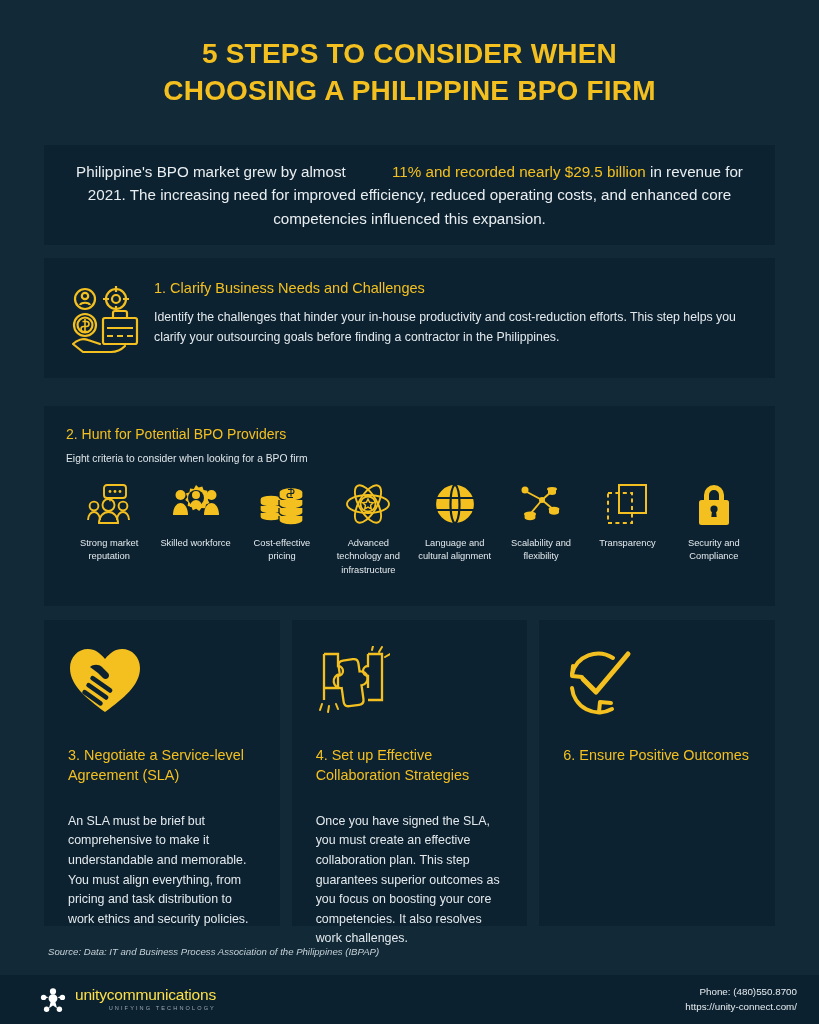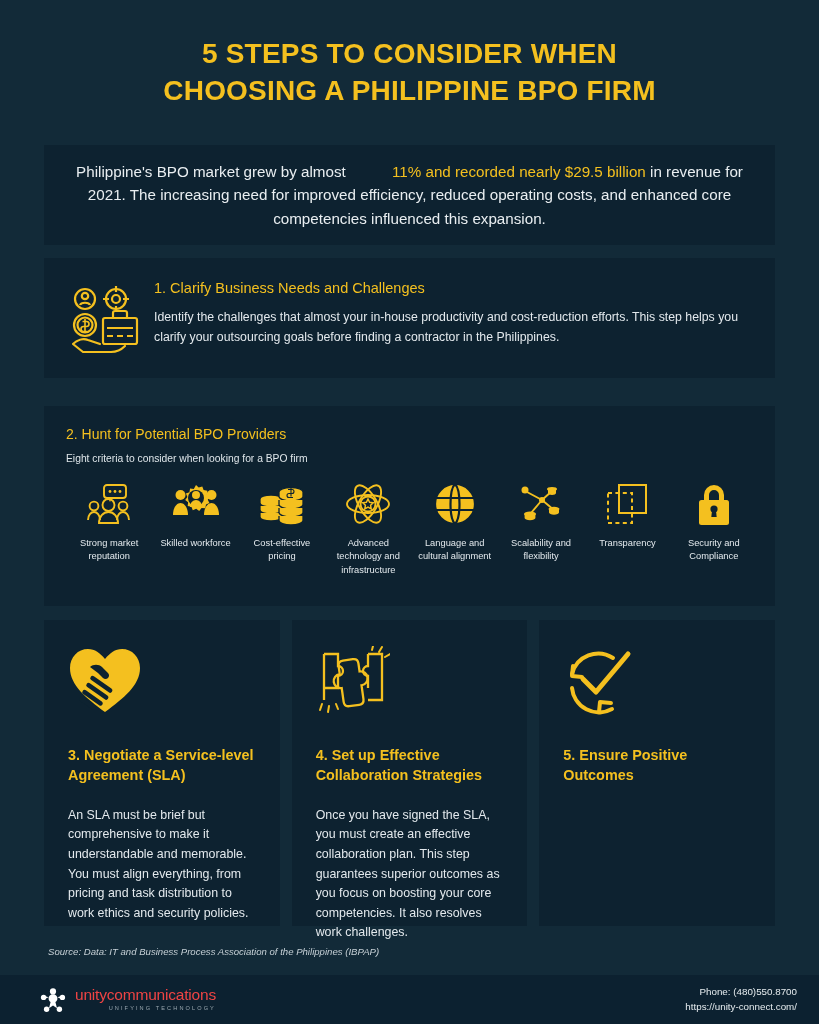--- a/index.html
+++ b/index.html
@@ -60,38 +60,38 @@
   .step2-sub { color: #dfe6ea; font-size: 10.3px; margin-bottom: 16px; }
   .criteria { display: flex; align-items: flex-start; }
   .crit { flex: 1 1 0; text-align: center; padding: 0 3px; }
   .crit-ico { height: 48px; display: flex; align-items: center; justify-content: center; margin-bottom: 9px; }
   .crit-lbl { color: #e4eaee; font-size: 9.3px; line-height: 1.45; }
 
   
   .cards { position: absolute; left: 44px; top: 620px; width: 731px; height: 306px; display: flex; gap: 12px; }
   .step-card { flex: 1 1 0; padding: 26px 24px 0 24px; }
   .step-card .ico { height: 74px; margin-bottom: 26px; display: flex; align-items: flex-start; }
-  .step-card h3 { color: #f4c01f; font-size: 14.4px; line-height: 1.38; font-weight: bold; margin-bottom: 20px; }
+  .step-card h3 { color: #f4c01f; font-size: 14.4px; line-height: 1.38; font-weight: normal; margin-bottom: 26px; }
   .step-card p { color: #e3e9ed; font-size: 12.4px; line-height: 1.58; }
 
   
   .source {
     position: absolute; left: 48px; top: 946px;
     color: #c6d0d6; font-size: 9.6px; font-style: italic;
   }
 
   
   .footer {
     position: absolute; left: 0; top: 975px; width: 819px; height: 49px;
     background: #0c2130; display: flex; align-items: center;
     padding: 0 22px 0 40px;
   }
   .logo { display: flex; align-items: center; gap: 9px; }
   .logo-text { display: flex; flex-direction: column; line-height: 1; }
-  .logo-main { color: #ef4444; font-size: 15.5px; letter-spacing: -0.2px; }
+  .logo-main { color: #fde047; font-size: 15.5px; letter-spacing: -0.2px; }
   .logo-sub { color: #9aa8b0; font-size: 5.6px; letter-spacing: 2.1px; margin-top: 3px; text-align: right; }
   .contact { margin-left: auto; text-align: right; color: #e6ecef; font-size: 9.8px; line-height: 1.5; }
 </style>
 </head>
 <body>
 
 <div class="page">
 
   <div class="title">
     <span class="ln">5 STEPS TO CONSIDER WHEN</span>
@@ -115,21 +115,21 @@
         <circle cx="15" cy="39" r="7.5"></circle>
         <path d="M15 33v12M12.5 35.5h4a2.5 2.5 0 010 5h-3a2.5 2.5 0 000 5h4" stroke-width="1.6"></path>
         <rect x="33" y="32" width="34" height="26" rx="2"></rect>
         <path d="M43 32v-5a2 2 0 012-2h10a2 2 0 012 2v5"></path>
         <path d="M37 42h26M37 50h6M47 50h6M57 50h6" stroke-width="1.8"></path>
         <path d="M3 58c4-4 10-6 15-4l12 4M3 58l10 8h28c4 0 10-2 14-6" stroke-linecap="round"></path>
       </svg>
     </div>
     <div class="step1-body">
       <div class="step1-title">1. Clarify Business Needs and Challenges</div>
-      <div class="step1-text">Identify the challenges that almost your in-house productivity and cost-reduction efforts. This step helps you clarify your outsourcing goals before finding a contractor in the Philippines.</div>
+      <div class="step1-text">Identify the challenges that hinder your in-house productivity and cost-reduction efforts. This step helps you clarify your outsourcing goals before finding a contractor in the Philippines.</div>
     </div>
   </div>
 
   <div class="card step2">
     <div class="step2-title">2. Hunt for Potential BPO Providers</div>
     <div class="step2-sub">Eight criteria to consider when looking for a BPO firm</div>
     <div class="criteria">
 
       <div class="crit">
         <div class="crit-ico">
@@ -292,21 +292,21 @@
     <div class="card step-card">
       <div class="ico">
         <svg width="72" height="70" viewBox="0 0 72 70" fill="none" stroke="#f4c01f" stroke-width="4">
           <path d="M9 42a27 27 0 0040 21" stroke-linecap="round"></path>
           <path d="M9 28A27 27 0 0150 12" stroke-linecap="round"></path>
           <path d="M10 20l-1 10 10 1" stroke-linecap="round" stroke-linejoin="round"></path>
           <path d="M48 57l-11-1-1 10" stroke-linecap="round" stroke-linejoin="round"></path>
           <path d="M20 33l13 13L65 8" stroke-width="5" stroke-linecap="round" stroke-linejoin="round"></path>
         </svg>
       </div>
-      <h3>5. Ensure Positive Outcomes</h3>
+      <h3>6. Ensure Positive Outcomes</h3>
     </div>
 
   </div>
 
   <div class="source">Source: Data: IT and Business Process Association of the Philippines (IBPAP)</div>
 
   <div class="footer">
     <div class="logo">
       <svg width="26" height="26" viewBox="0 0 26 26" fill="#ffffff">
         <circle cx="13" cy="4.4" r="3.1"></circle>

